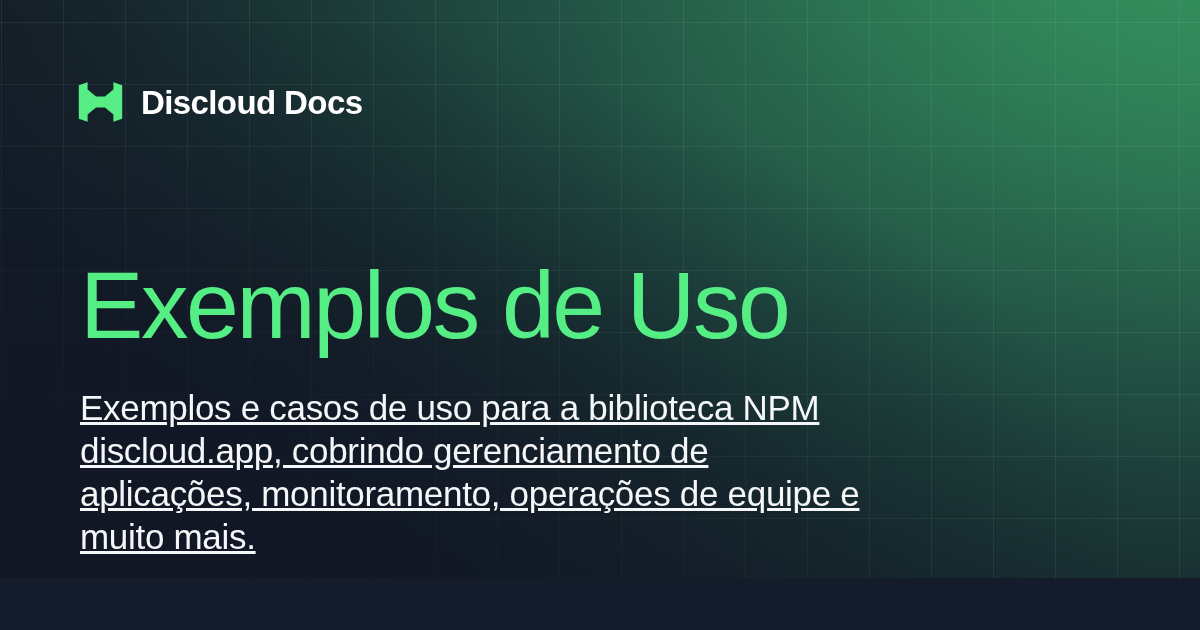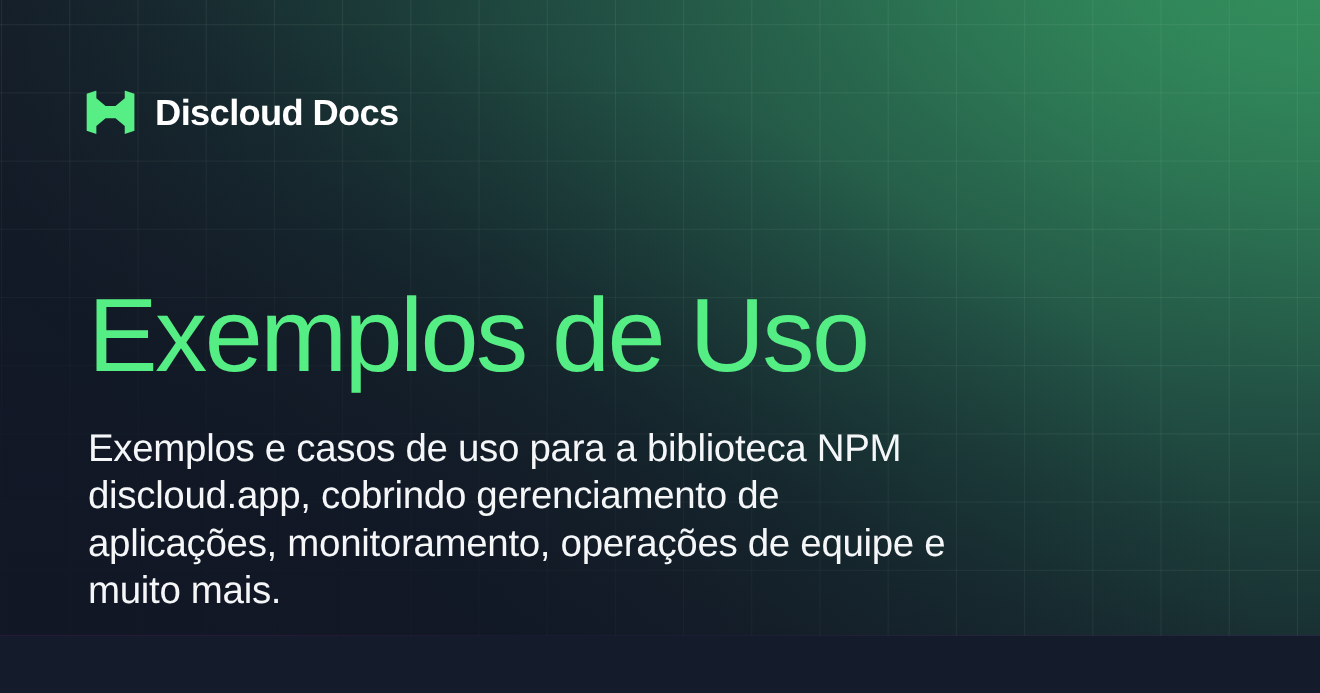--- a/index.html
+++ b/index.html
@@ -13,21 +13,21 @@
   body {
     font-family: "Liberation Sans", sans-serif;
     background: #141b2b;
   }
 
   .og-card {
     position: relative;
     width: 1200px;
     height: 578px;
     overflow: hidden;
-    background: #a21caf;
+    background: #14532d;
   }
 
   
   .bg-base {
     position: absolute;
     inset: 0;
     background: #131a29;
   }
 
   
@@ -132,20 +132,21 @@
   .subhead {
     position: absolute;
     left: 80px;
     top: 386px;
     width: 800px;
     font-size: 35px;
     font-weight: normal;
     color: #f4f6f8;
     line-height: 43px;
     letter-spacing: -0.3px;
+    text-decoration: underline;
   }
 </style>
 </head>
 <body>
 
 <div class="og-card">
 
   <div class="bg-base"></div>
   <div class="bg-glow"></div>
   <div class="bg-sheen"></div>

